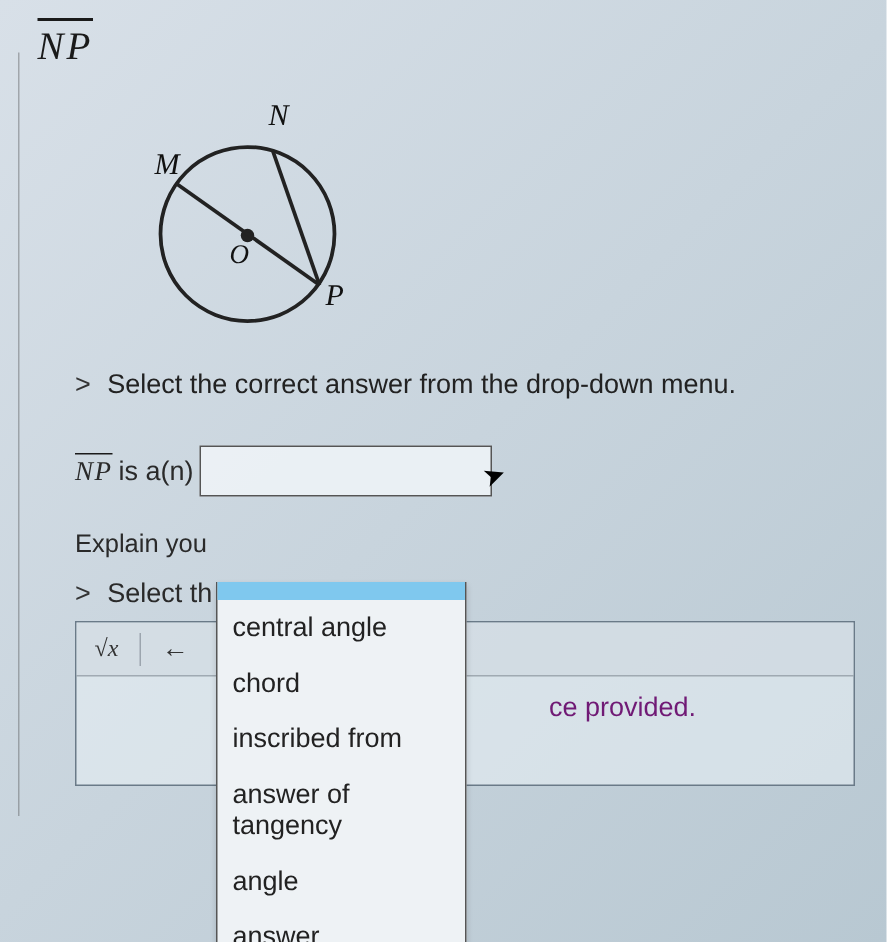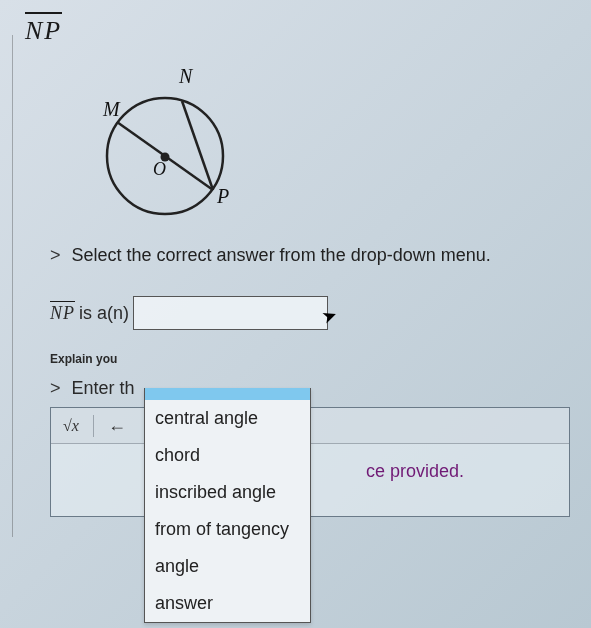--- a/index.html
+++ b/index.html
@@ -82,22 +82,21 @@
     .dropbox .cursor-arrow {
       position: absolute;
       right: -10px;
       top: 8px;
       font-size: 18px;
       color: #000;
       transform: rotate(-20deg);
     }
     .explain {
       margin: 22px 0 6px 25px;
-      font-size: 12px;
-      font-weight: bold;
+      font-size: 17px;
     }
     .enter-row {
       margin: 12px 0 0 25px;
       font-size: 18px;
     }
     .textarea-box {
       margin: 8px 0 0 25px;
       width: 520px;
       height: 110px;
       border: 1px solid #6a7a88;
@@ -200,35 +199,35 @@
       <span class="cursor-arrow">➤</span>
     </div>
   </div>
 
   <div class="explain">
     <span>Explain you</span>
   </div>
 
   <div class="enter-row">
     <span class="chev">&gt;</span>
-    <span>Enter th</span>
+    <span>Select th</span>
   </div>
 
   <div class="textarea-box">
     <div class="toolbar">
       <span class="tool-btn">√x</span>
       <span class="tool-sep"></span>
       <span class="tool-arrow">←</span>
     </div>
   </div>
 </div>
 
 <div class="behind-text">ce provided.</div>
 
 <div class="dropdown-list">
   <div class="sel-highlight"></div>
   <div class="opt">central angle</div>
   <div class="opt">chord</div>
-  <div class="opt">inscribed angle</div>
-  <div class="opt">from of tangency</div>
+  <div class="opt">inscribed from</div>
+  <div class="opt">answer of tangency</div>
   <div class="opt">angle</div>
   <div class="opt">answer</div>
 </div>
 
 </body></html>

